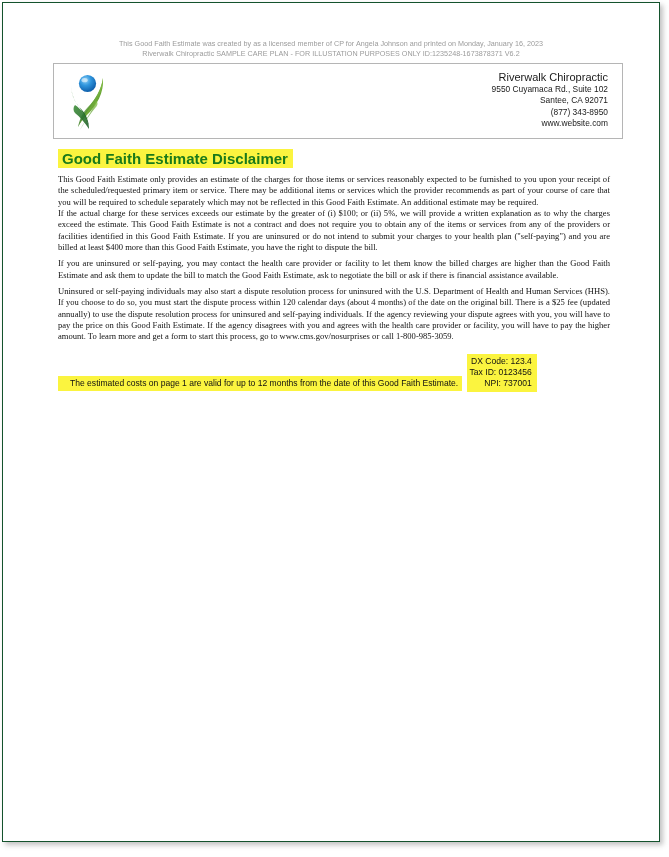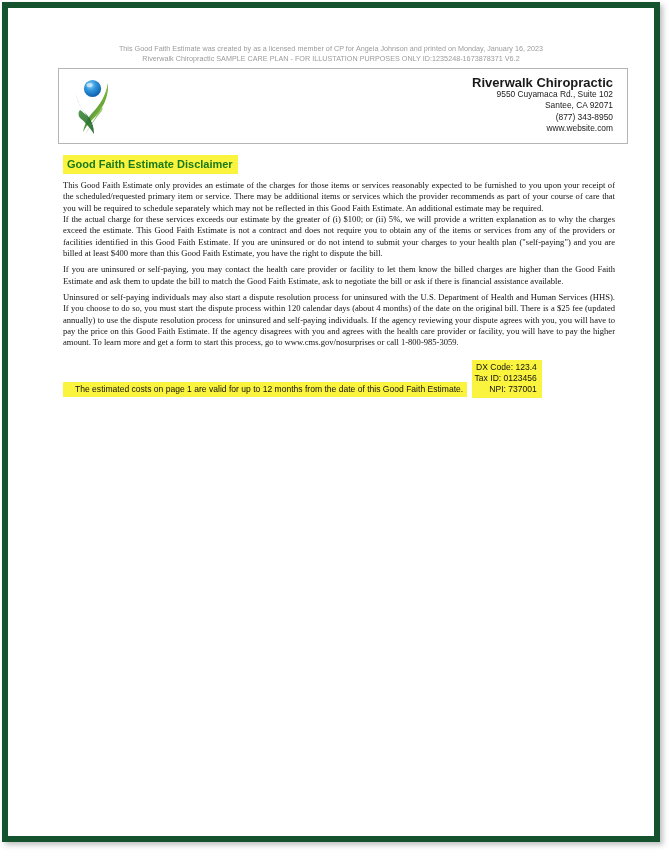--- a/index.html
+++ b/index.html
@@ -22,21 +22,21 @@
     height: 857px;
     background: #ffffff;
   }
   .page-sheet {
     position: absolute;
     left: 2px;
     top: 2px;
     width: 658px;
     height: 840px;
     background: #ffffff;
-    border: 6px solid #14532d;
+    border: 1px solid #14532d;
     box-sizing: border-box;
     box-shadow: 3px 3px 5px rgba(120,120,120,0.45);
   }
 
   
   .print-header {
     position: absolute;
     left: 0;
     top: 36px;
     width: 100%;
@@ -87,34 +87,34 @@
   .brand-name .l2 { display: block; }
 
   .contact {
     text-align: right;
     padding-right: 14px;
     font-size: 8.4px;
     line-height: 11.6px;
     color: #1a1a1a;
   }
   .contact .cname {
-    font-weight: bold;
-    font-size: 13px;
+    font-weight: normal;
+    font-size: 11px;
   }
   .contact span { display: block; white-space: nowrap; }
 
   
   .content {
     position: absolute;
     left: 55px;
     top: 146px;
     width: 552px;
   }
   .doc-title {
-    font-size: 11px;
+    font-size: 15px;
     font-weight: bold;
     color: #1a7a1a;
     background: #fbf43f;
     display: inline-block;
     padding: 3px 5px 3px 4px;
     line-height: 13px;
     margin: 0 0 6px 0;
   }
   p.para {
     margin: 0;

